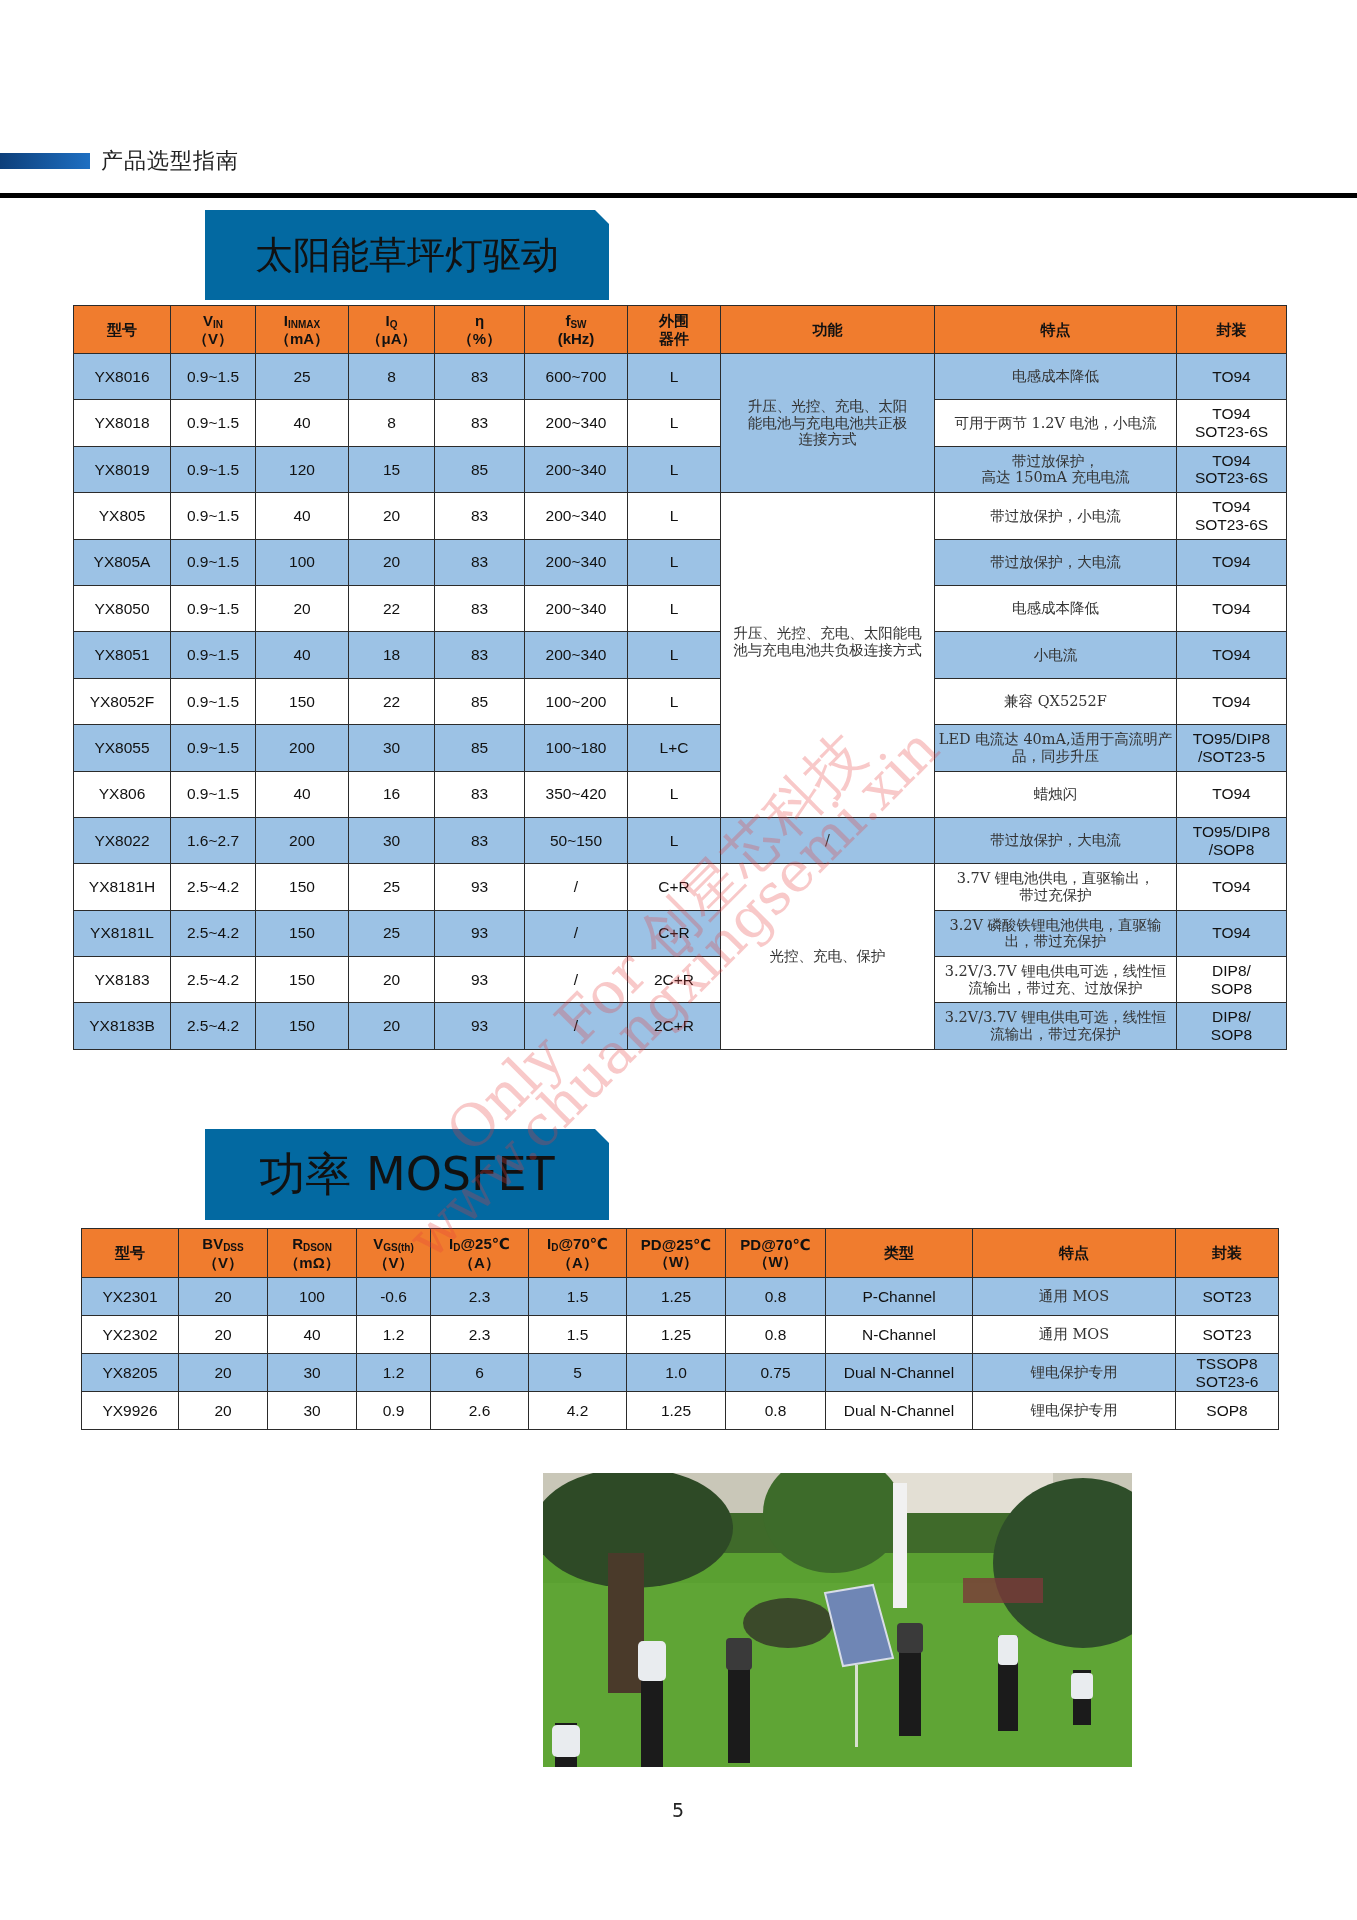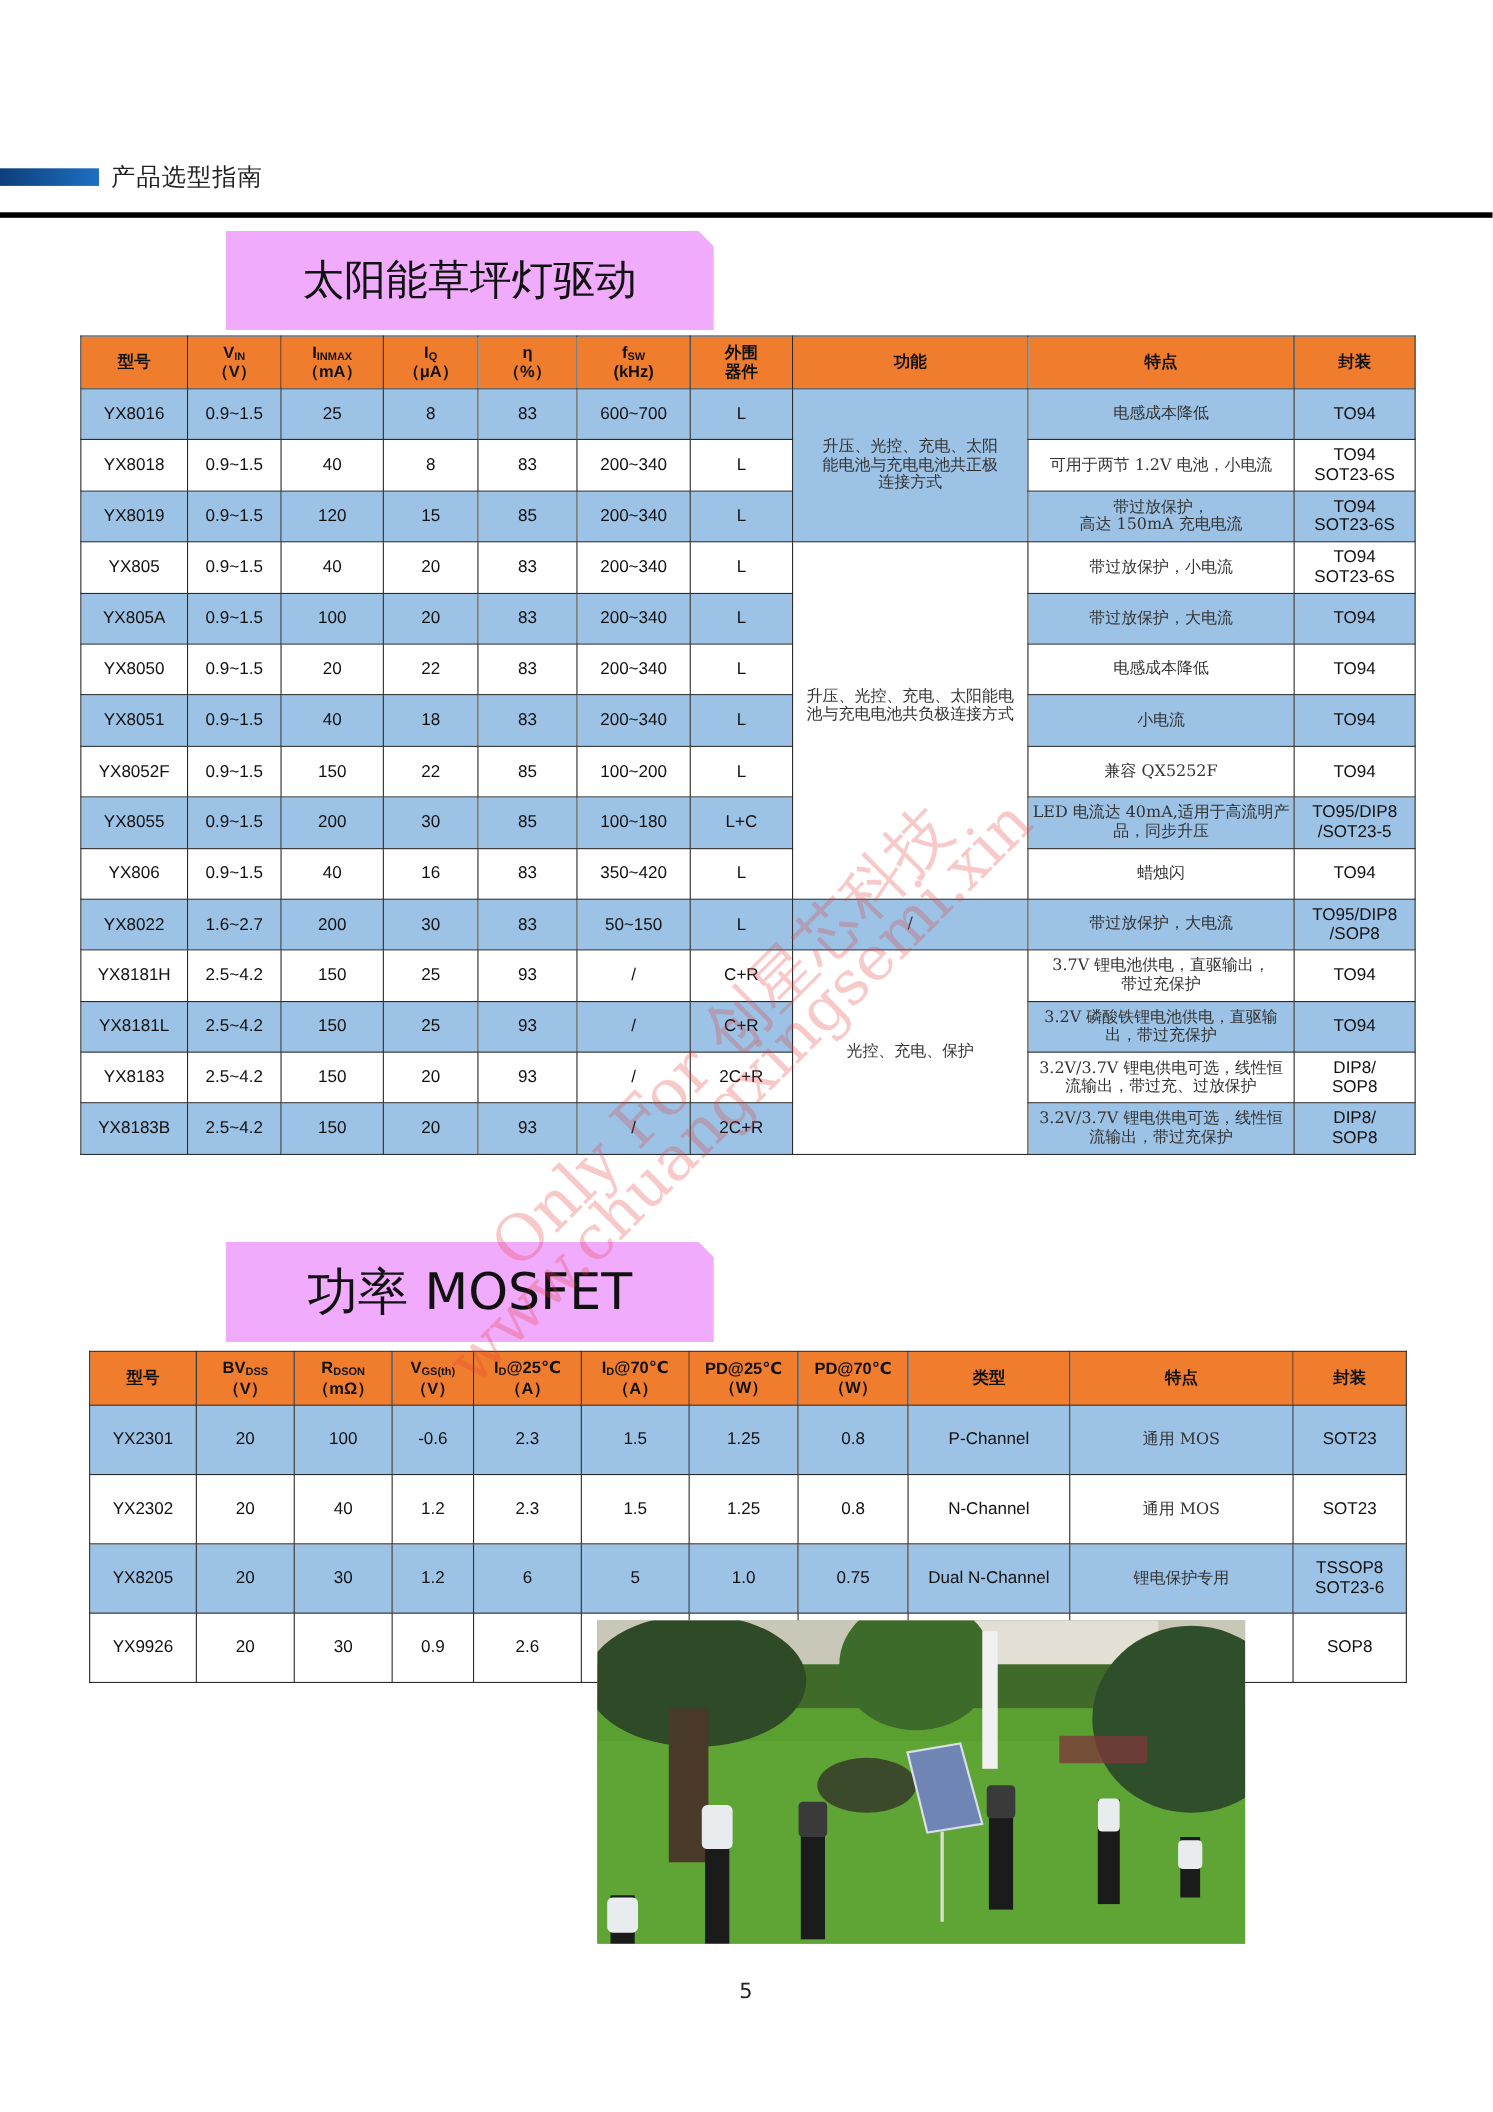--- a/index.html
+++ b/index.html
@@ -4,22 +4,22 @@
 <style>
   html, body { margin:0; padding:0; background:#ffffff; }
   body { width:1357px; height:1920px; position:relative; overflow:hidden;
          font-family:"Liberation Sans", "DejaVu Sans", sans-serif; color:#111; }
   .hdr-bar { position:absolute; left:0; top:153px; width:90px; height:16px;
              background:linear-gradient(90deg,#0d3f7a,#1e6fc2); }
   .hdr-title { position:absolute; left:101px; top:146px; font-family:"DejaVu Serif", serif;
                font-size:22px; color:#222; letter-spacing:1px; }
   .hdr-line { position:absolute; left:0; top:193px; width:1357px; height:5px; background:#000; }
 
-  .tab { position:absolute; background:#f0abfc;
-         clip-path:polygon(0 0, calc(100% - 14px) 0, 100% 14px, 100% 100%, 0 100%);padding-left:40px; }
+  .tab { position:absolute; background:#0369a1;
+         clip-path:polygon(0 0, calc(100% - 14px) 0, 100% 14px, 100% 100%, 0 100%); }
   .tab span { position:absolute; left:0; right:0; top:50%; transform:translateY(-50%);
               text-align:center; color:#111; }
   .tab1 { left:205px; top:210px; width:404px; height:90px; }
   .tab1 span { font-family:"DejaVu Serif", serif; font-size:38px; }
   .tab2 { left:205px; top:1129px; width:404px; height:91px; }
   .tab2 span { font-family:"DejaVu Sans", sans-serif; font-size:46px; }
 
   table.spec { position:absolute; border-collapse:collapse; table-layout:fixed;
                font-size:15.5px; }
   table.spec td, table.spec th { border:1.5px solid #2b2b2b; text-align:center; vertical-align:middle;
@@ -29,21 +29,21 @@
   table.spec tr.b td { background:#9cc2e5; }
   table.spec tr.w td { background:#ffffff; }
   table.spec td.merge-b { background:#9cc2e5 !important; }
   table.spec td.merge-w { background:#ffffff !important; }
   table.spec td.cn { font-family:"DejaVu Serif", serif; font-size:14.5px; color:#333; }
   .t1 { left:73px; top:305px; width:1213px; }
   .t1 thead tr { height:48px; }
   .t1 tbody tr { height:46.4px; }
   .t2 { left:81px; top:1228px; width:1197px; }
   .t2 thead tr { height:49px; }
-  .t2 tbody tr { height:63px; }
+  .t2 tbody tr { height:38px; }
 
   .photo { position:absolute; left:543px; top:1473px; width:589px; height:294px; overflow:hidden;
            background:linear-gradient(180deg,#a9b49a 0%,#6d8a45 22%,#4d8a2a 40%,#5ea234 60%,#55982c 100%); }
   .photo svg { position:absolute; left:0; top:0; }
   .pagenum { position:absolute; left:672px; top:1799px; font-size:19px; font-family:"DejaVu Sans", sans-serif; color:#222; }
 
   .wm { position:absolute; color:rgba(230,60,60,0.28); font-family:"DejaVu Serif", serif;
         white-space:nowrap; transform-origin:left top; pointer-events:none; }
   .wm1 { left:430px; top:1115px; font-size:58px; transform:rotate(-45deg); }
   .wm2 { left:395px; top:1225px; font-size:56px; transform:rotate(-45deg); }

